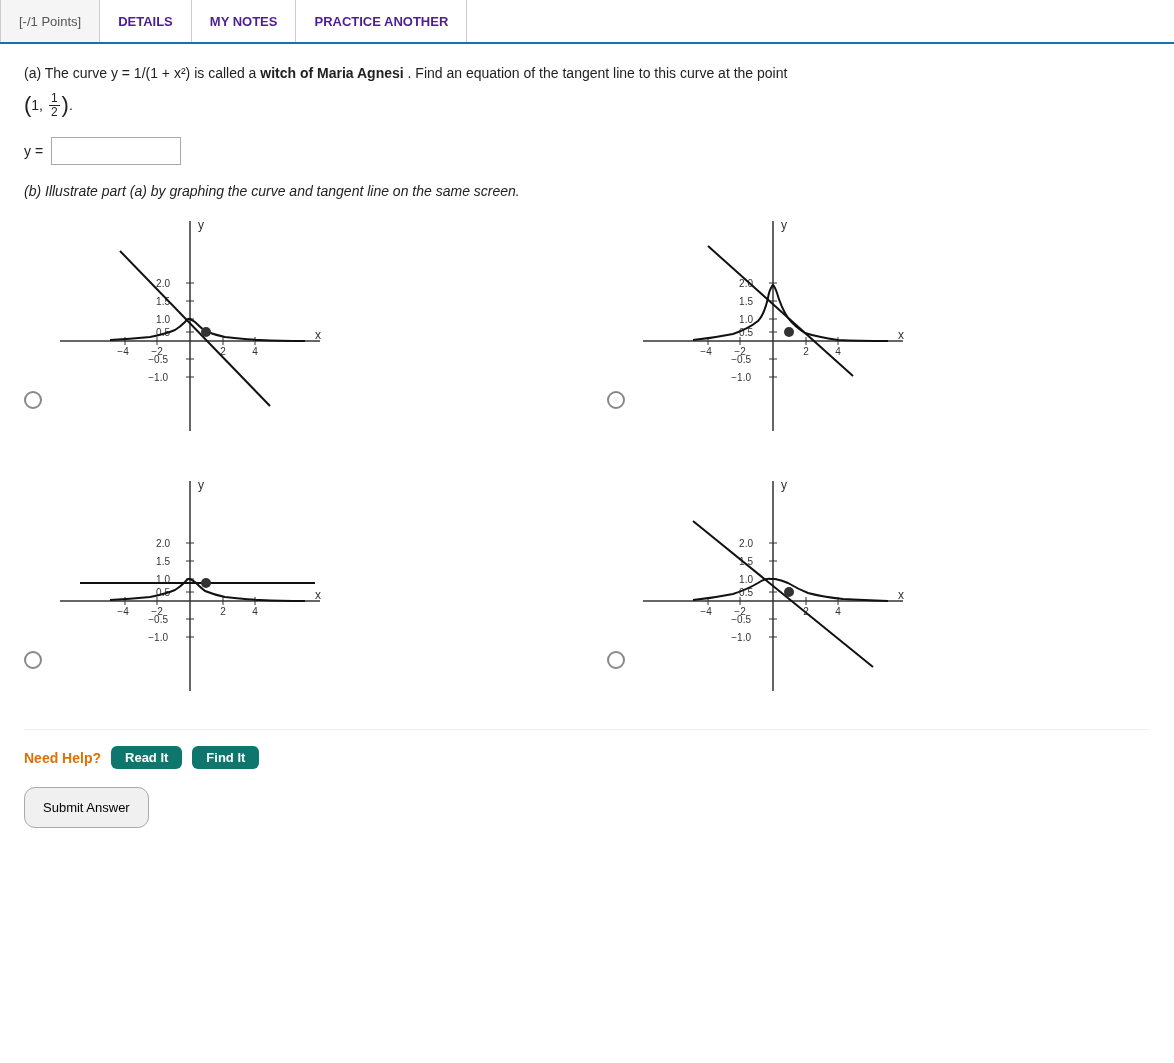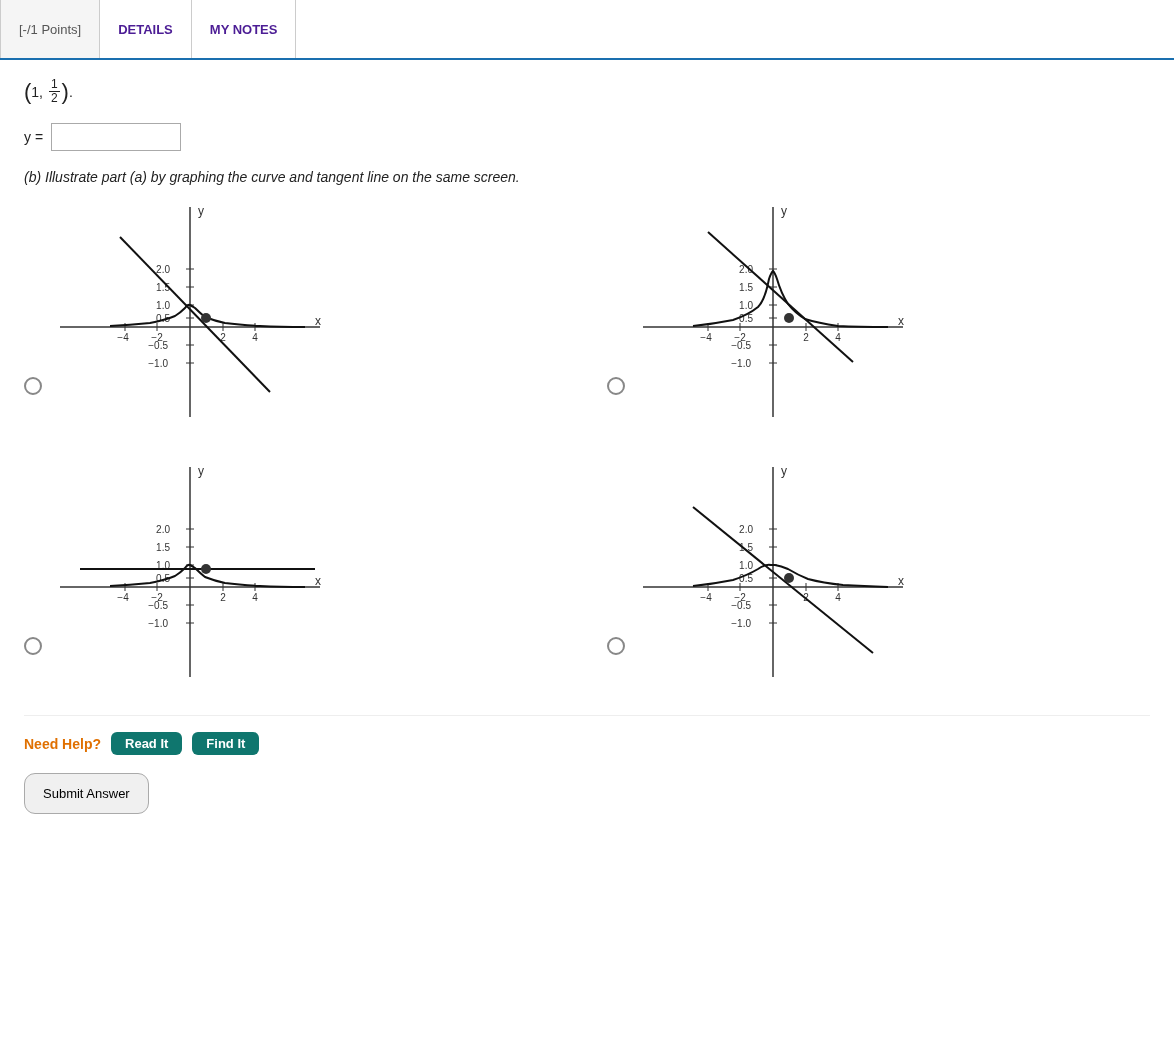--- a/index.html
+++ b/index.html
@@ -4,21 +4,21 @@
   <style>
     * { box-sizing: border-box; margin: 0; padding: 0; }
     body { font-family: Arial, sans-serif; font-size: 14px; background: #fff; color: #222; }
 
     
     .top-nav {
       display: flex;
       align-items: stretch;
       border-bottom: 2px solid #1a6faf;
       background: #fff;
-      height: 60px;
+      height: 44px;
     }
     .nav-item {
       padding: 0 18px;
       display: flex;
       align-items: center;
       font-size: 13px;
       font-weight: 600;
       cursor: pointer;
       border: none;
       background: none;
@@ -152,25 +152,33 @@
 
     .paren { font-size: 22px; font-weight: 300; }
   </style>
 </head>
 <body>
 
 <div class="top-nav">
   <div class="nav-item">[-/1 Points]</div>
   <div class="nav-item">DETAILS</div>
   <div class="nav-item">MY NOTES</div>
+  <div class="nav-item">PRACTICE ANOTHER</div>
 </div>
 
 <div class="content">
 
   
+  <div class="question-text">
+    <span>(a) The curve </span>
+    <span>y = 1/(1 + x²)</span>
+    <span> is called a </span>
+    <span class="bold">witch of Maria Agnesi</span>
+    <span>. Find an equation of the tangent line to this curve at the point</span>
+  </div>
 
   
   <div class="coord">
     <span class="paren">(</span>
     <span>1,</span>&nbsp;
     <span class="frac">
       <span class="num">1</span>
       <span class="den">2</span>
     </span>
     <span class="paren">)</span>

